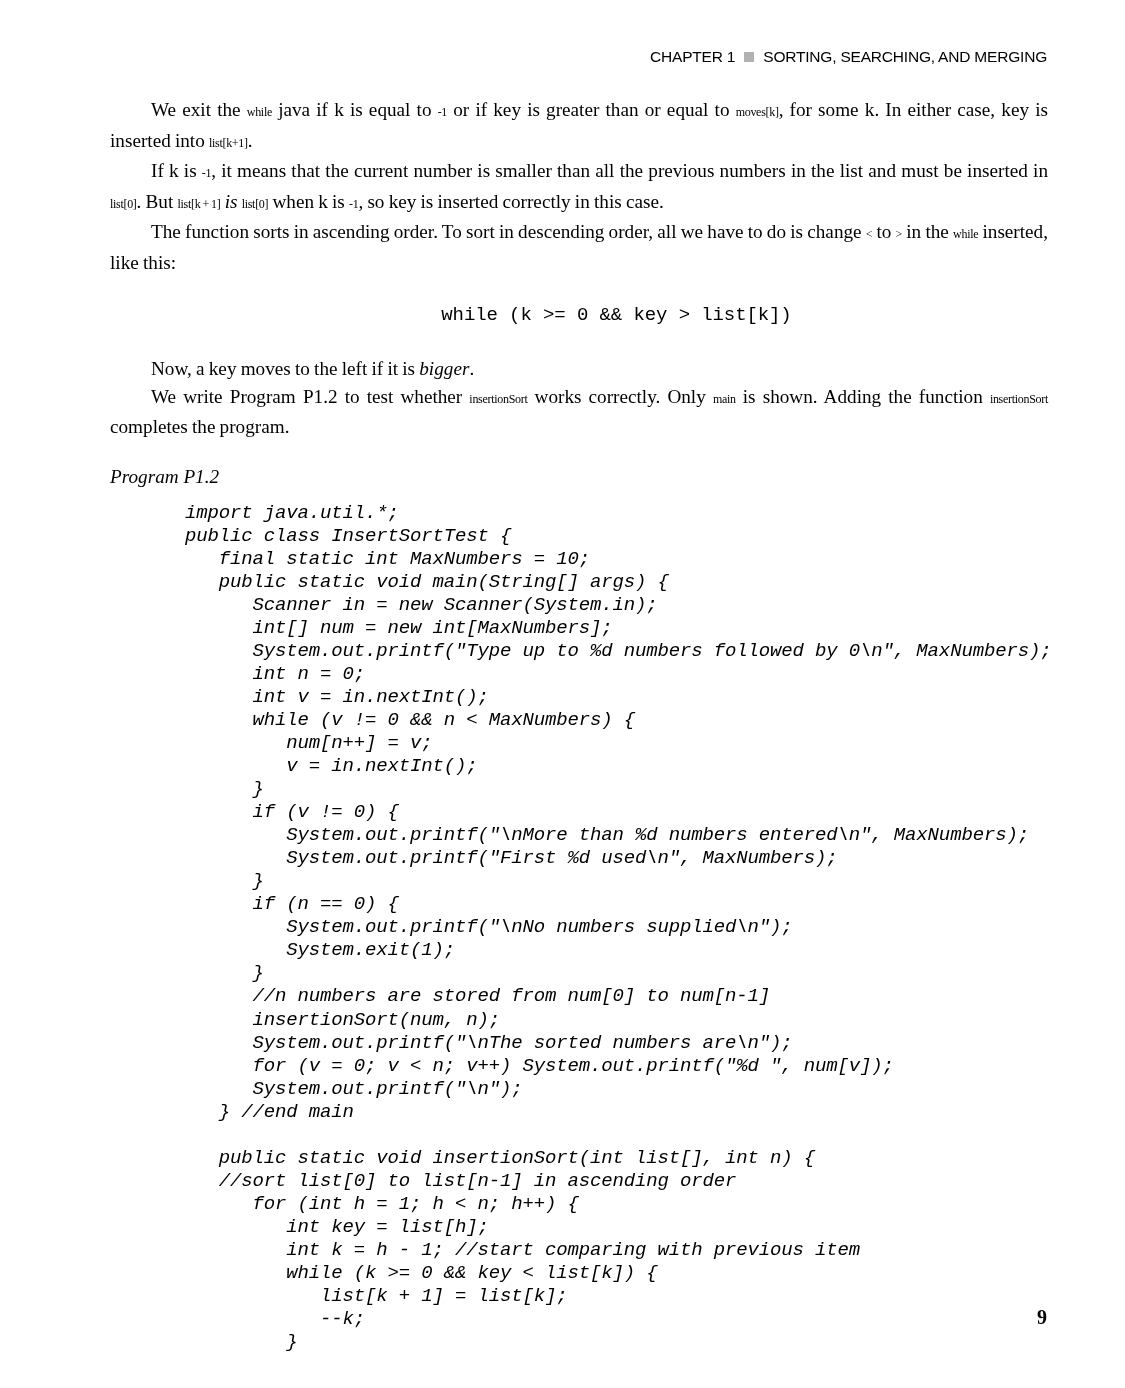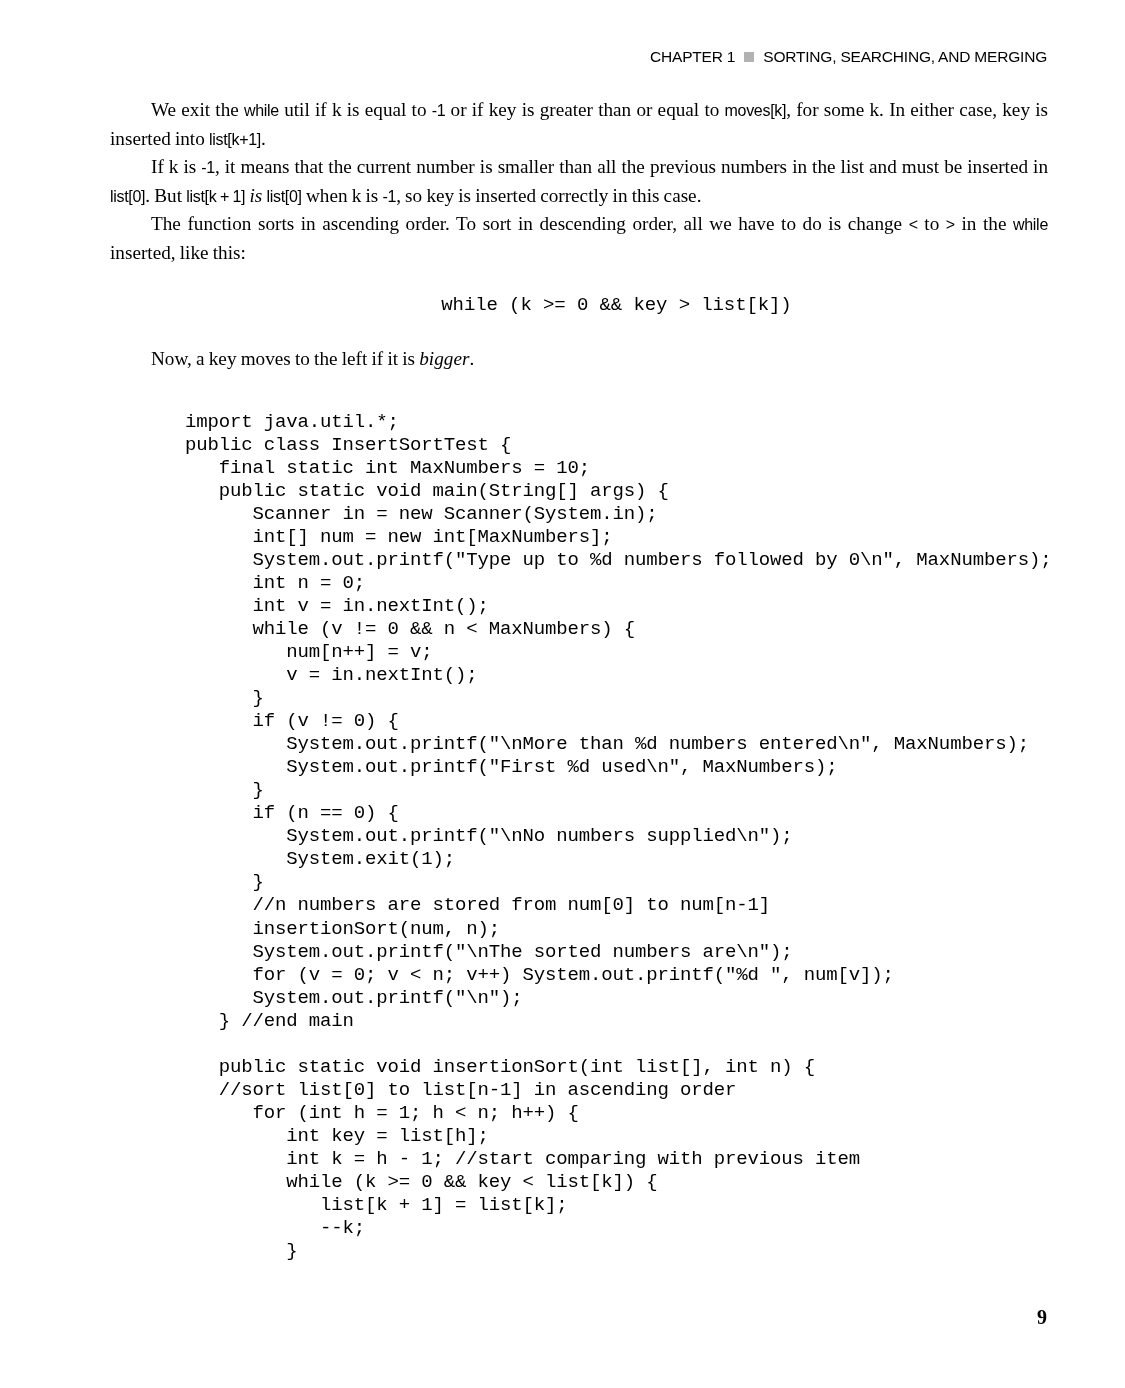--- a/index.html
+++ b/index.html
@@ -46,22 +46,22 @@
   p.para {
     margin: 0;
     font-size: 19.2px;
     line-height: 27.5px;
     text-align: justify;
     text-indent: 41px;
     font-family: "Liberation Serif", serif;
     word-spacing: -0.6px;
   }
   code, .mono {
-    font-family: Liberation Sans, sans-serif;
-    font-size: 16px;
+    font-family: Liberation Serif, serif;
+    font-size: 12px;
     letter-spacing: -0.3px;
   }
   em.ital {
     font-style: italic;
   }
 
   
   .code-inline-block {
     margin: 0;
     font-family: "Liberation Mono", monospace;
@@ -110,41 +110,43 @@
 <body>
 
 <div class="running-head">
   <span>CHAPTER 1</span>
   <span class="sep-square"></span>
   <span>SORTING, SEARCHING, AND MERGING</span>
 </div>
 
 <div class="page-body">
 
-  <p class="para"><span>We exit the </span><code class="mono">while</code><span> util if k is equal to </span><code class="mono">-1</code><span> or if key is greater than or equal to </span><code class="mono">moves[k]</code><span>, for some k. In either case, key is inserted into </span><code class="mono">list[k+1]</code><span>.</span></p>
+  <p class="para"><span>We exit the </span><code class="mono">while</code><span> java if k is equal to </span><code class="mono">-1</code><span> or if key is greater than or equal to </span><code class="mono">moves[k]</code><span>, for some k. In either case, key is inserted into </span><code class="mono">list[k+1]</code><span>.</span></p>
 
   <p class="para"><span>If k is </span><code class="mono">-1</code><span>, it means that the current number is smaller than all the previous numbers in the list and must be inserted in </span><code class="mono">list[0]</code><span>. But </span><code class="mono">list[k + 1]</code><span> </span><em class="ital">is</em><span> </span><code class="mono">list[0]</code><span> when k is </span><code class="mono">-1</code><span>, so key is inserted correctly in this case.</span></p>
 
   <p class="para"><span>The function sorts in ascending order. To sort in descending order, all we have to do is change </span><code class="mono">&lt;</code><span> to </span><code class="mono">&gt;</code><span> in the </span><code class="mono">while</code><span> inserted, like this:</span></p>
 
   <div class="gap-28"></div>
 
   <pre class="code-inline-block" style="margin-left:75px;text-align:center;">while (k &gt;= 0 &amp;&amp; key &gt; list[k])</pre>
 
   <div class="gap-28"></div>
 
   <p class="para"><span>Now, a key moves to the left if it is </span><em class="ital">bigger</em><span>.</span></p>
 
+  <p class="para"><span>We write Program P1.2 to test whether </span><code class="mono">insertionSort</code><span> works correctly. Only </span><code class="mono">main</code><span> is shown. Adding the function </span><code class="mono">insertionSort</code><span> completes the program.</span></p>
 
   <div class="gap-24"></div>
 
+  <p class="program-caption">Program P1.2</p>
 
   <div class="gap-14"></div>
 
-  <pre class="listing" style="margin-left:75px;">import java.util.*;
+  <pre class="listing" style="margin-left:75px;font-style:italic;">import java.util.*;
 public class InsertSortTest {
    final static int MaxNumbers = 10;
    public static void main(String[] args) {
       Scanner in = new Scanner(System.in);
       int[] num = new int[MaxNumbers];
       System.out.printf("Type up to %d numbers followed by 0\n", MaxNumbers);
       int n = 0;
       int v = in.nextInt();
       while (v != 0 &amp;&amp; n &lt; MaxNumbers) {
          num[n++] = v;

